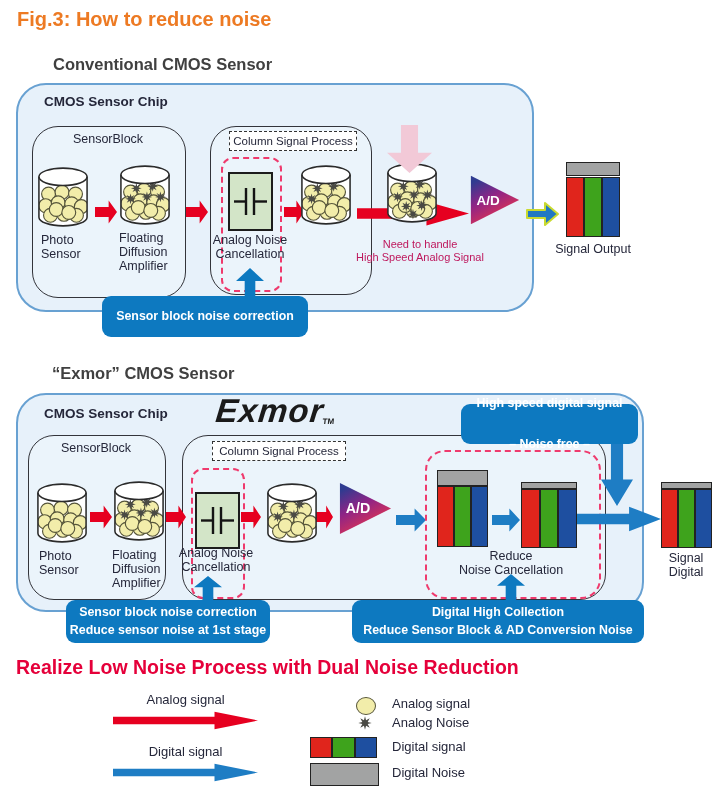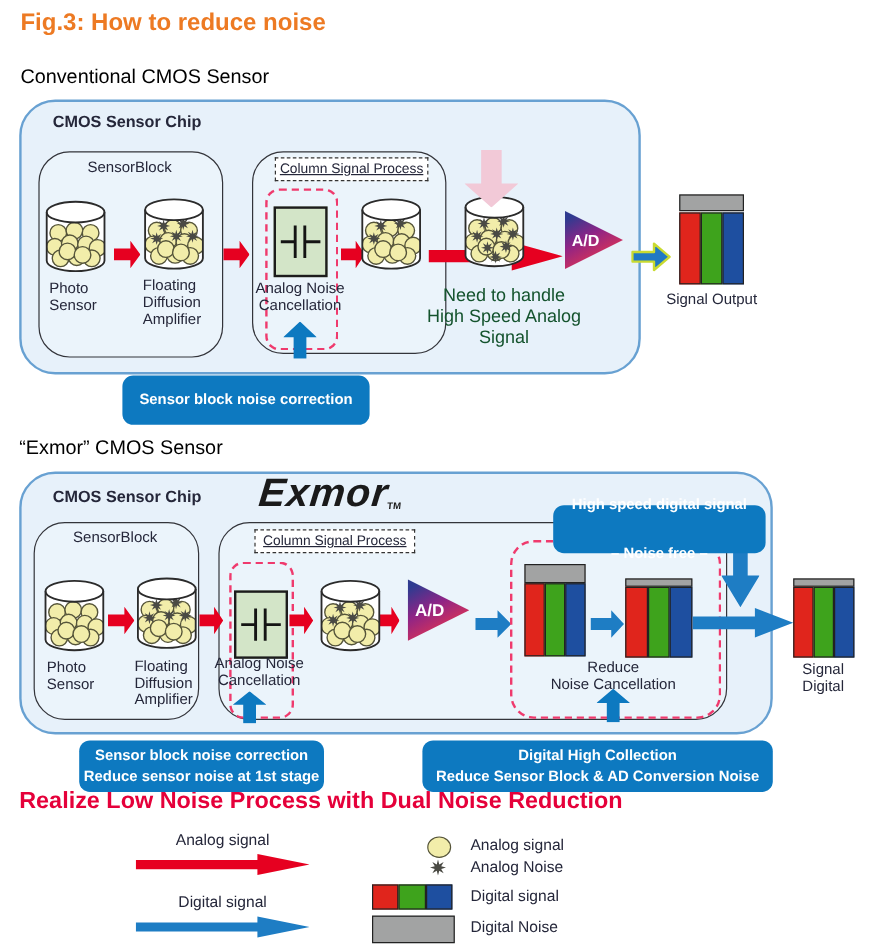--- a/index.html
+++ b/index.html
@@ -1,44 +1,44 @@
 <!DOCTYPE html>
 <html><head>
 <meta charset="utf-8">
 <style>
   html,body{margin:0;padding:0;background:#ffffff;}
   body{font-family:"Liberation Sans", sans-serif;}
   .page{position:relative;width:725px;height:792px;background:#fff;overflow:hidden;}
   .abs{position:absolute;}
   .fig-title{font-size:20px;font-weight:bold;color:#ed7a23;}
-  .sec-head{font-size:16.5px;font-weight:normal;color:#000000;}
+  .sec-head{font-size:16.5px;font-weight:bold;color:#404040;margin-left:36px;}
   .chip-box{background:#e7f1fa;border:2px solid #68a1d2;border-radius:30px;z-index:0;}
   .chip-label{font-size:13.5px;font-weight:bold;color:#25273a;z-index:2;}
   .inner-box{background:#ebf4fb;border:1.6px solid #33343a;border-radius:26px;z-index:1;}
   .inner-title{font-size:12.5px;color:#25273a;text-align:center;z-index:2;}
-  .dashed-label{background:#ffffff;border:1px dashed #333;color:#25273a;font-size:11.5px;text-align:center;line-height:18px;z-index:2;white-space:nowrap;text-decoration:underline;}
+  .dashed-label{background:#ffffff;border:1px dashed #333;color:#25273a;font-size:11.5px;text-align:center;line-height:18px;z-index:2;white-space:nowrap;}
   .lbl{color:#25273a;font-size:12.5px;line-height:1.12;z-index:4;}
   .lbl.center{text-align:center;}
   .cyl{z-index:3;}
   .red-dash{border:2px dashed #ef3a6d;border-radius:12px;z-index:2;}
   .cap-box{background:#d3e5c8;border:2px solid #1c1c1c;z-index:3;}
   .banner{background:#0d79c0;color:#fff;border-radius:9px;text-align:center;font-weight:bold;
-          font-size:12.4px;line-height:1.38;display:flex;flex-direction:column;justify-content:center;z-index:6;margin-top:17px;}
+          font-size:12.4px;line-height:1.38;display:flex;flex-direction:column;justify-content:center;z-index:6;}
   .bubble{background:#f3c8d4;border-radius:7px;color:#9d4f68;font-size:12.5px;text-align:center;
           display:flex;align-items:center;justify-content:center;z-index:5;box-shadow:2px 3px 4px rgba(170,90,110,.30);}
   .arrow{z-index:2;}
   .arrow-r{clip-path:polygon(0% 31%,62% 31%,62% 6%,100% 50%,62% 94%,62% 69%,0% 69%);}
   .arrow-r-fat{clip-path:polygon(0% 30%,70% 30%,70% 4%,100% 50%,70% 96%,70% 70%,0% 70%);}
   .arrow-up{clip-path:polygon(50% 0%,100% 42%,69% 42%,69% 100%,31% 100%,31% 42%,0% 42%);}
   .arrow-down{clip-path:polygon(31% 0%,69% 0%,69% 58%,100% 58%,50% 100%,0% 58%,31% 58%);}
   .red{background:#e60020;}
   .blue{background:#1e7dc4;}
   .pinkfill{background:#f2c9d7;}
   .bannerblue{background:#0d79c0;}
-  .warn-text{color:#14532d;font-size:15px;text-align:center;line-height:1.15;z-index:5;}
+  .warn-text{color:#be185d;font-size:11px;text-align:center;line-height:1.15;z-index:5;}
   .bars{display:flex;flex-direction:column;z-index:4;}
   .bars-gray{background:#a2a3a3;border:1.3px solid #222;}
   .bars-rgb{display:flex;}
   .bars-rgb i{flex:1;border:1.3px solid #222;display:block;}
   .b-r{background:#e0251c;}
   .b-g{background:#3ea31c;}
   .b-b{background:#1e4fa0;}
   .exmor-logo{font-size:33px;font-weight:bold;font-style:italic;color:#1a1a1a;letter-spacing:1px;
               transform:skewX(-6deg);z-index:2;white-space:nowrap;}
   .exmor-logo .tm{font-size:8px;font-style:normal;font-weight:bold;letter-spacing:0;vertical-align:-2px;}

